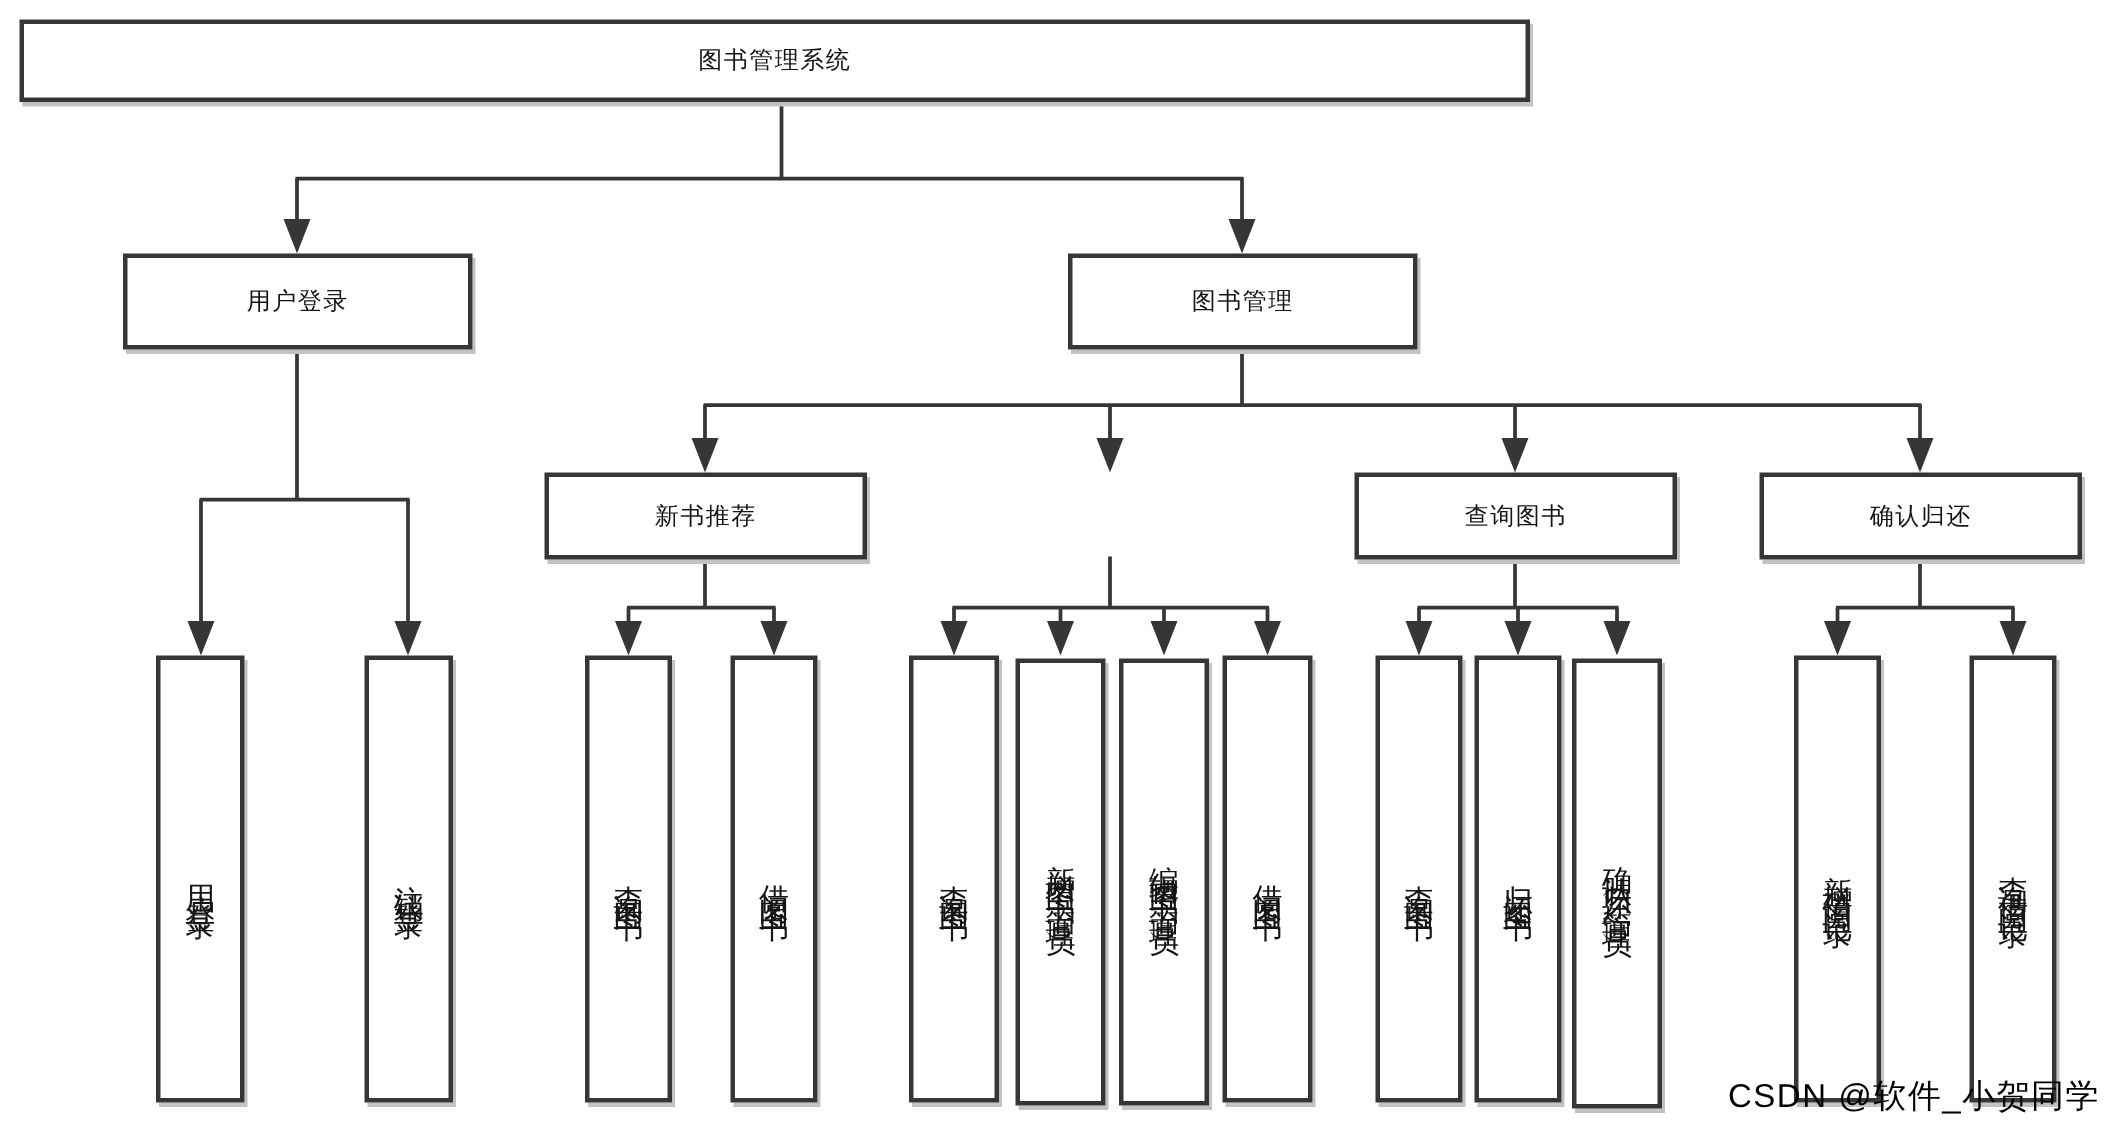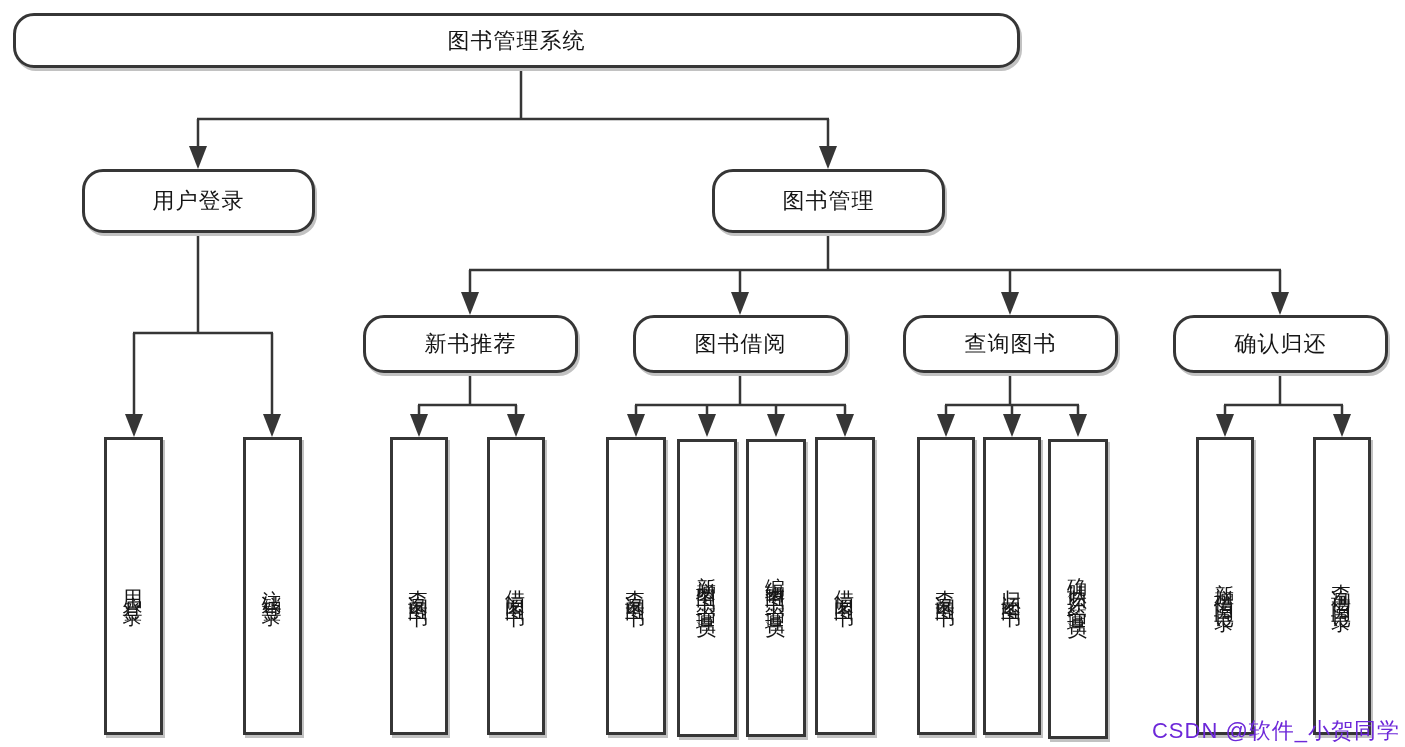--- a/index.html
+++ b/index.html
@@ -22,37 +22,36 @@
     background: #ffffff;
     border: 3px solid #363636;
     box-shadow: 2px 3px 0 #c2c2c2;
     display: flex;
     align-items: center;
     justify-content: center;
     color: #151515;
     white-space: nowrap;
   }
   .node.h {
-    font-size: 22px;
+    font-size: 16px;
     letter-spacing: 1px;
-    border-radius: 21px;
   }
   .node.v {
     writing-mode: vertical-rl;
     font-size: 20px;
     letter-spacing: 6px;
     white-space: normal;
   }
   .watermark {
     position: absolute;
     right: 5px;
     bottom: 1px;
     font-size: 22px;
     letter-spacing: 1px;
-    color: #6d28d9;
+    color: #000000;
     z-index: 5;
   }
 </style>
 </head>
 <body>
 
 <div class="stage">
 
   <svg class="connectors" width="1405" height="747" viewBox="0 0 1405 747" xmlns="http://www.w3.org/2000/svg">
     <g stroke="#363636" stroke-width="2.5" fill="none">
@@ -120,21 +119,20 @@
       <polygon points="1333,414 1351,414 1342,437"></polygon>
     </g>
   </svg>
 
   <div class="node h" style="left:13px; top:13px; width:1007px; height:55px">图书管理系统</div>
 
   <div class="node h" style="left:82px; top:169px; width:233px; height:64px">用户登录</div>
   <div class="node h" style="left:712px; top:169px; width:233px; height:64px">图书管理</div>
 
   <div class="node h" style="left:363px; top:315px; width:215px; height:58px">新书推荐</div>
-  <div class="node h" style="left:633px; top:315px; width:215px; height:58px">图书借阅</div>
   <div class="node h" style="left:903px; top:315px; width:215px; height:58px">查询图书</div>
   <div class="node h" style="left:1173px; top:315px; width:215px; height:58px">确认归还</div>
 
   <div class="node v" style="left:104px; top:437px; width:59px; height:298px">用户登录</div>
   <div class="node v" style="left:243px; top:437px; width:59px; height:298px">注销登录</div>
 
   <div class="node v" style="left:390px; top:437px; width:58px; height:298px">查询图书</div>
   <div class="node v" style="left:487px; top:437px; width:58px; height:298px">借阅图书</div>
 
   <div class="node v" style="left:606px; top:437px; width:60px; height:298px">查询图书</div>

